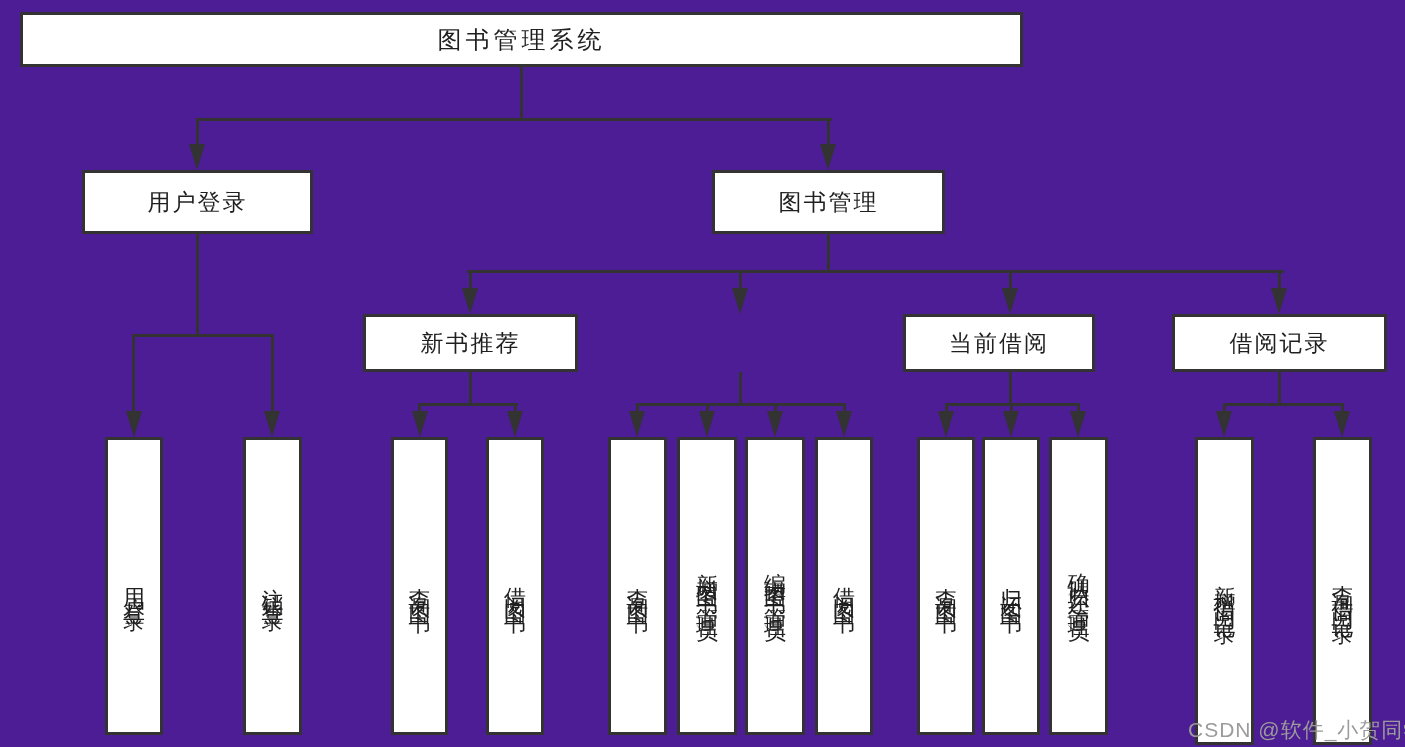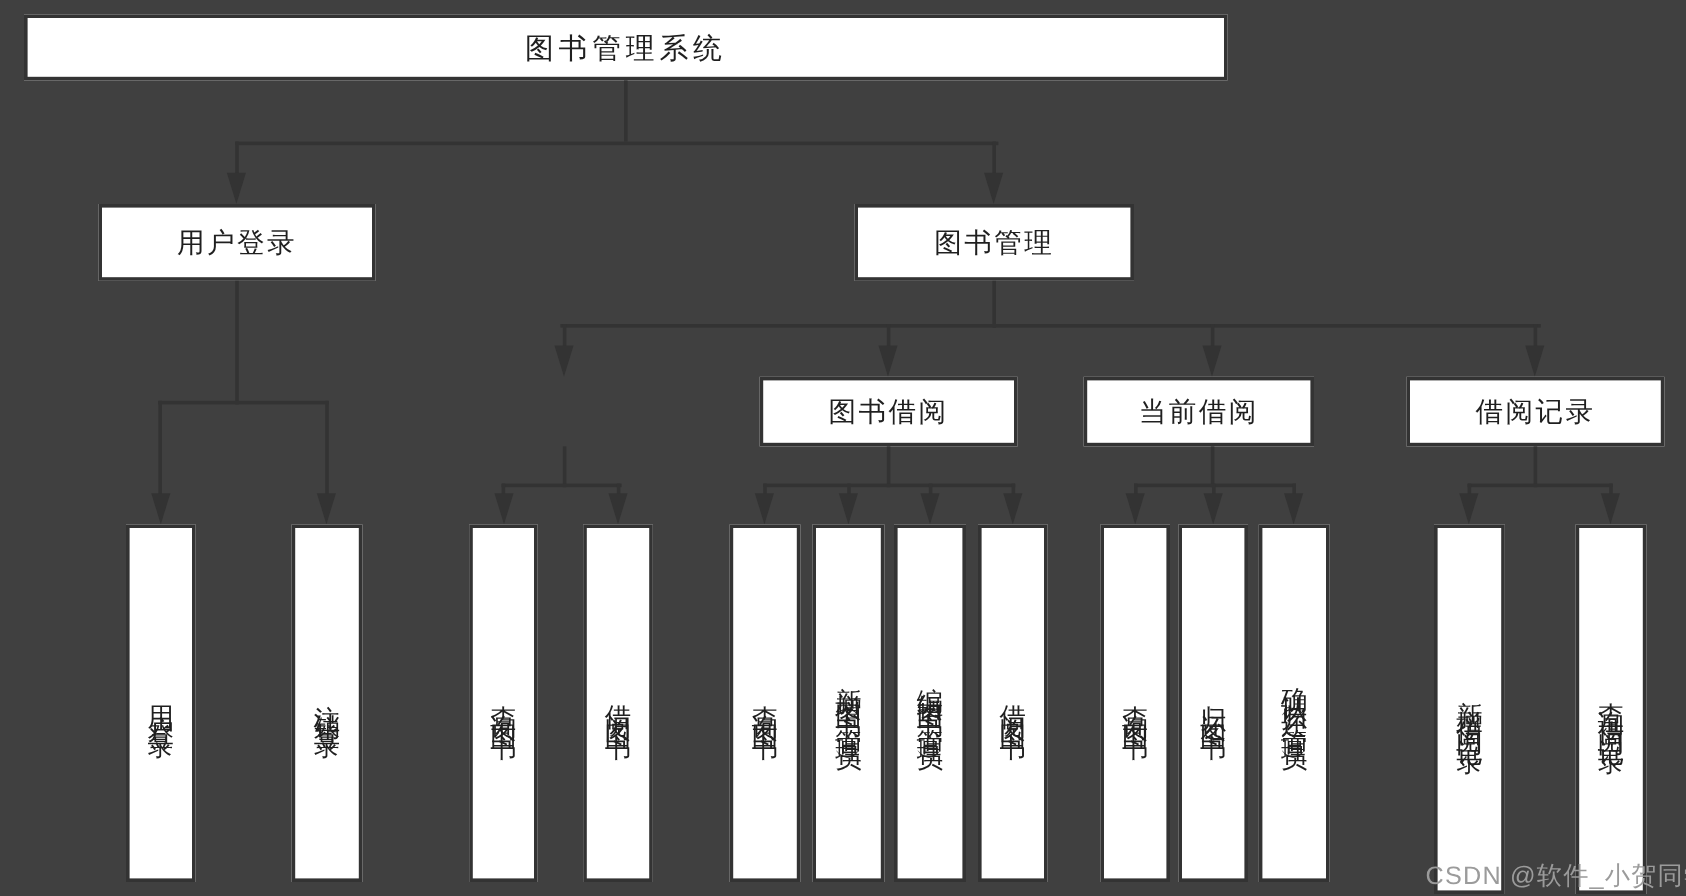--- a/index.html
+++ b/index.html
@@ -1,20 +1,20 @@
 <!DOCTYPE html>
 <html><head>
 <meta charset="utf-8">
 <style>
   * { margin:0; padding:0; box-sizing:border-box; }
   html,body { background:#ffffff; }
   body { font-family:"Liberation Sans", sans-serif; }
   .canvas {
     position:relative; width:1405px; height:747px;
-    background:#404040; overflow:hidden;
+    background:#4c1d95; overflow:hidden;
   }
   .node {
     position:absolute; background:#ffffff; border:3px solid #333333;
     display:flex; align-items:center; justify-content:center;
     color:#1f1f1f;
   }
   .hlabel { font-size:23px; letter-spacing:2px; white-space:nowrap; }
   .rootlabel { font-size:24px; letter-spacing:4px; }
   .vlabel {
     writing-mode:vertical-rl; text-orientation:mixed;
@@ -68,22 +68,22 @@
   <div class="line" style="left:467px; top:270px; width:817px; height:3px;"></div>
   <div class="line" style="left:469px; top:270px; width:3px; height:22px;"></div>
   <div class="arrow" style="left:462px; top:288px;"></div>
   <div class="line" style="left:739px; top:270px; width:3px; height:22px;"></div>
   <div class="arrow" style="left:732px; top:288px;"></div>
   <div class="line" style="left:1009px; top:270px; width:3px; height:22px;"></div>
   <div class="arrow" style="left:1002px; top:288px;"></div>
   <div class="line" style="left:1278px; top:270px; width:3px; height:22px;"></div>
   <div class="arrow" style="left:1271px; top:288px;"></div>
 
-  <div class="node" style="left:633px; top:314px; width:215px; height:58px;">
-    <span class="hlabel">图书借阅</span>
+  <div class="node" style="left:363px; top:314px; width:215px; height:58px;">
+    <span class="hlabel">新书推荐</span>
   </div>
   <div class="node" style="left:903px; top:314px; width:192px; height:58px;">
     <span class="hlabel">当前借阅</span>
   </div>
   <div class="node" style="left:1172px; top:314px; width:215px; height:58px;">
     <span class="hlabel">借阅记录</span>
   </div>
 
   <div class="line" style="left:469px; top:372px; width:3px; height:34px;"></div>
   <div class="line" style="left:418px; top:403px; width:100px; height:3px;"></div>

